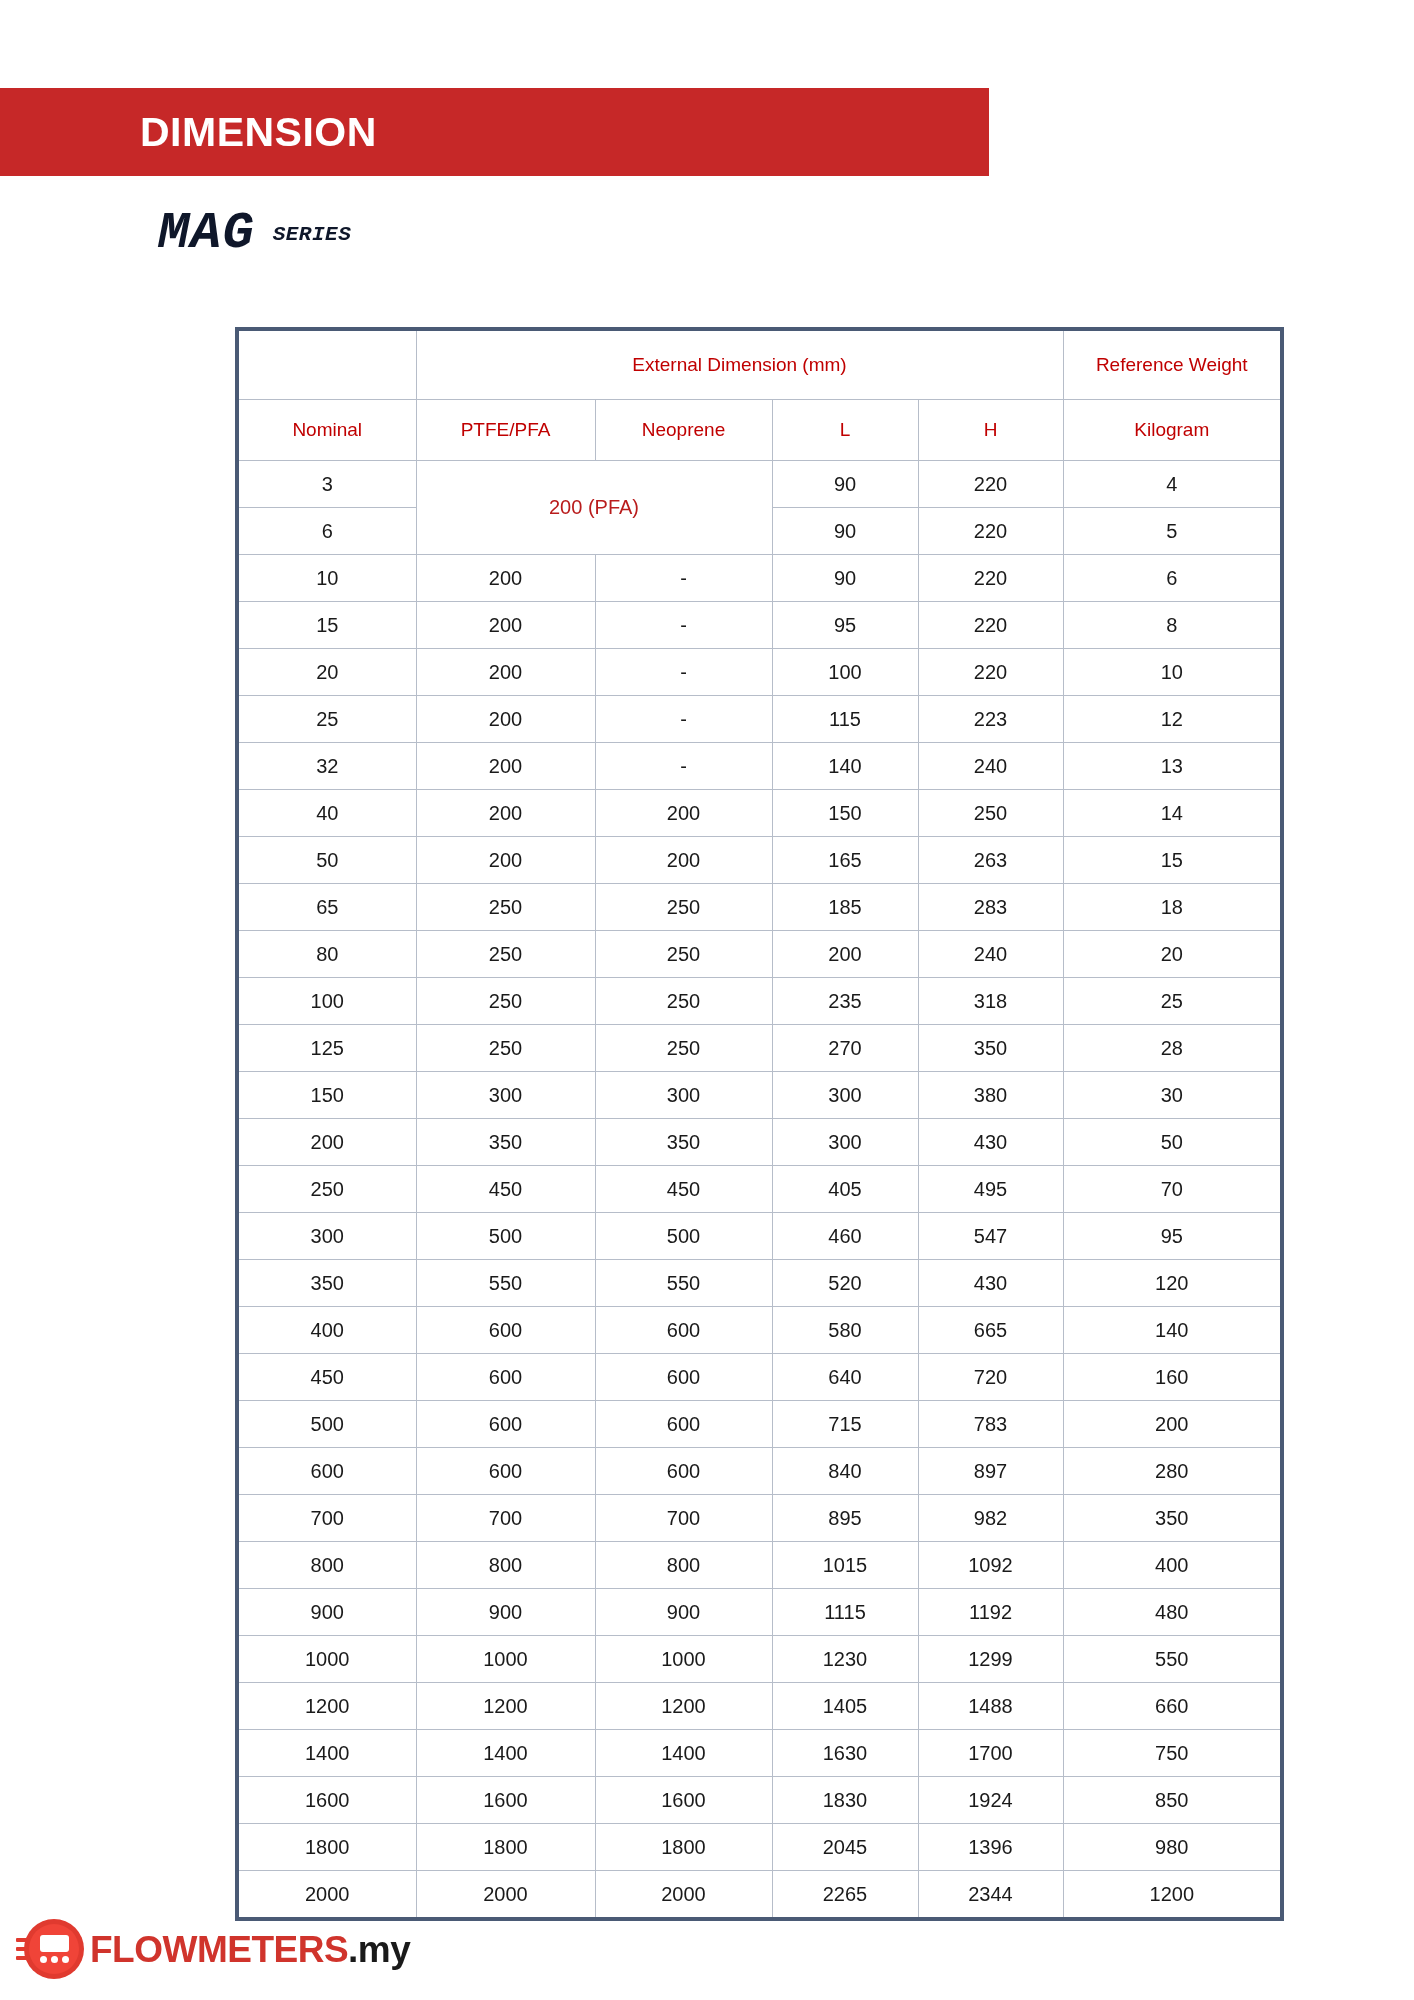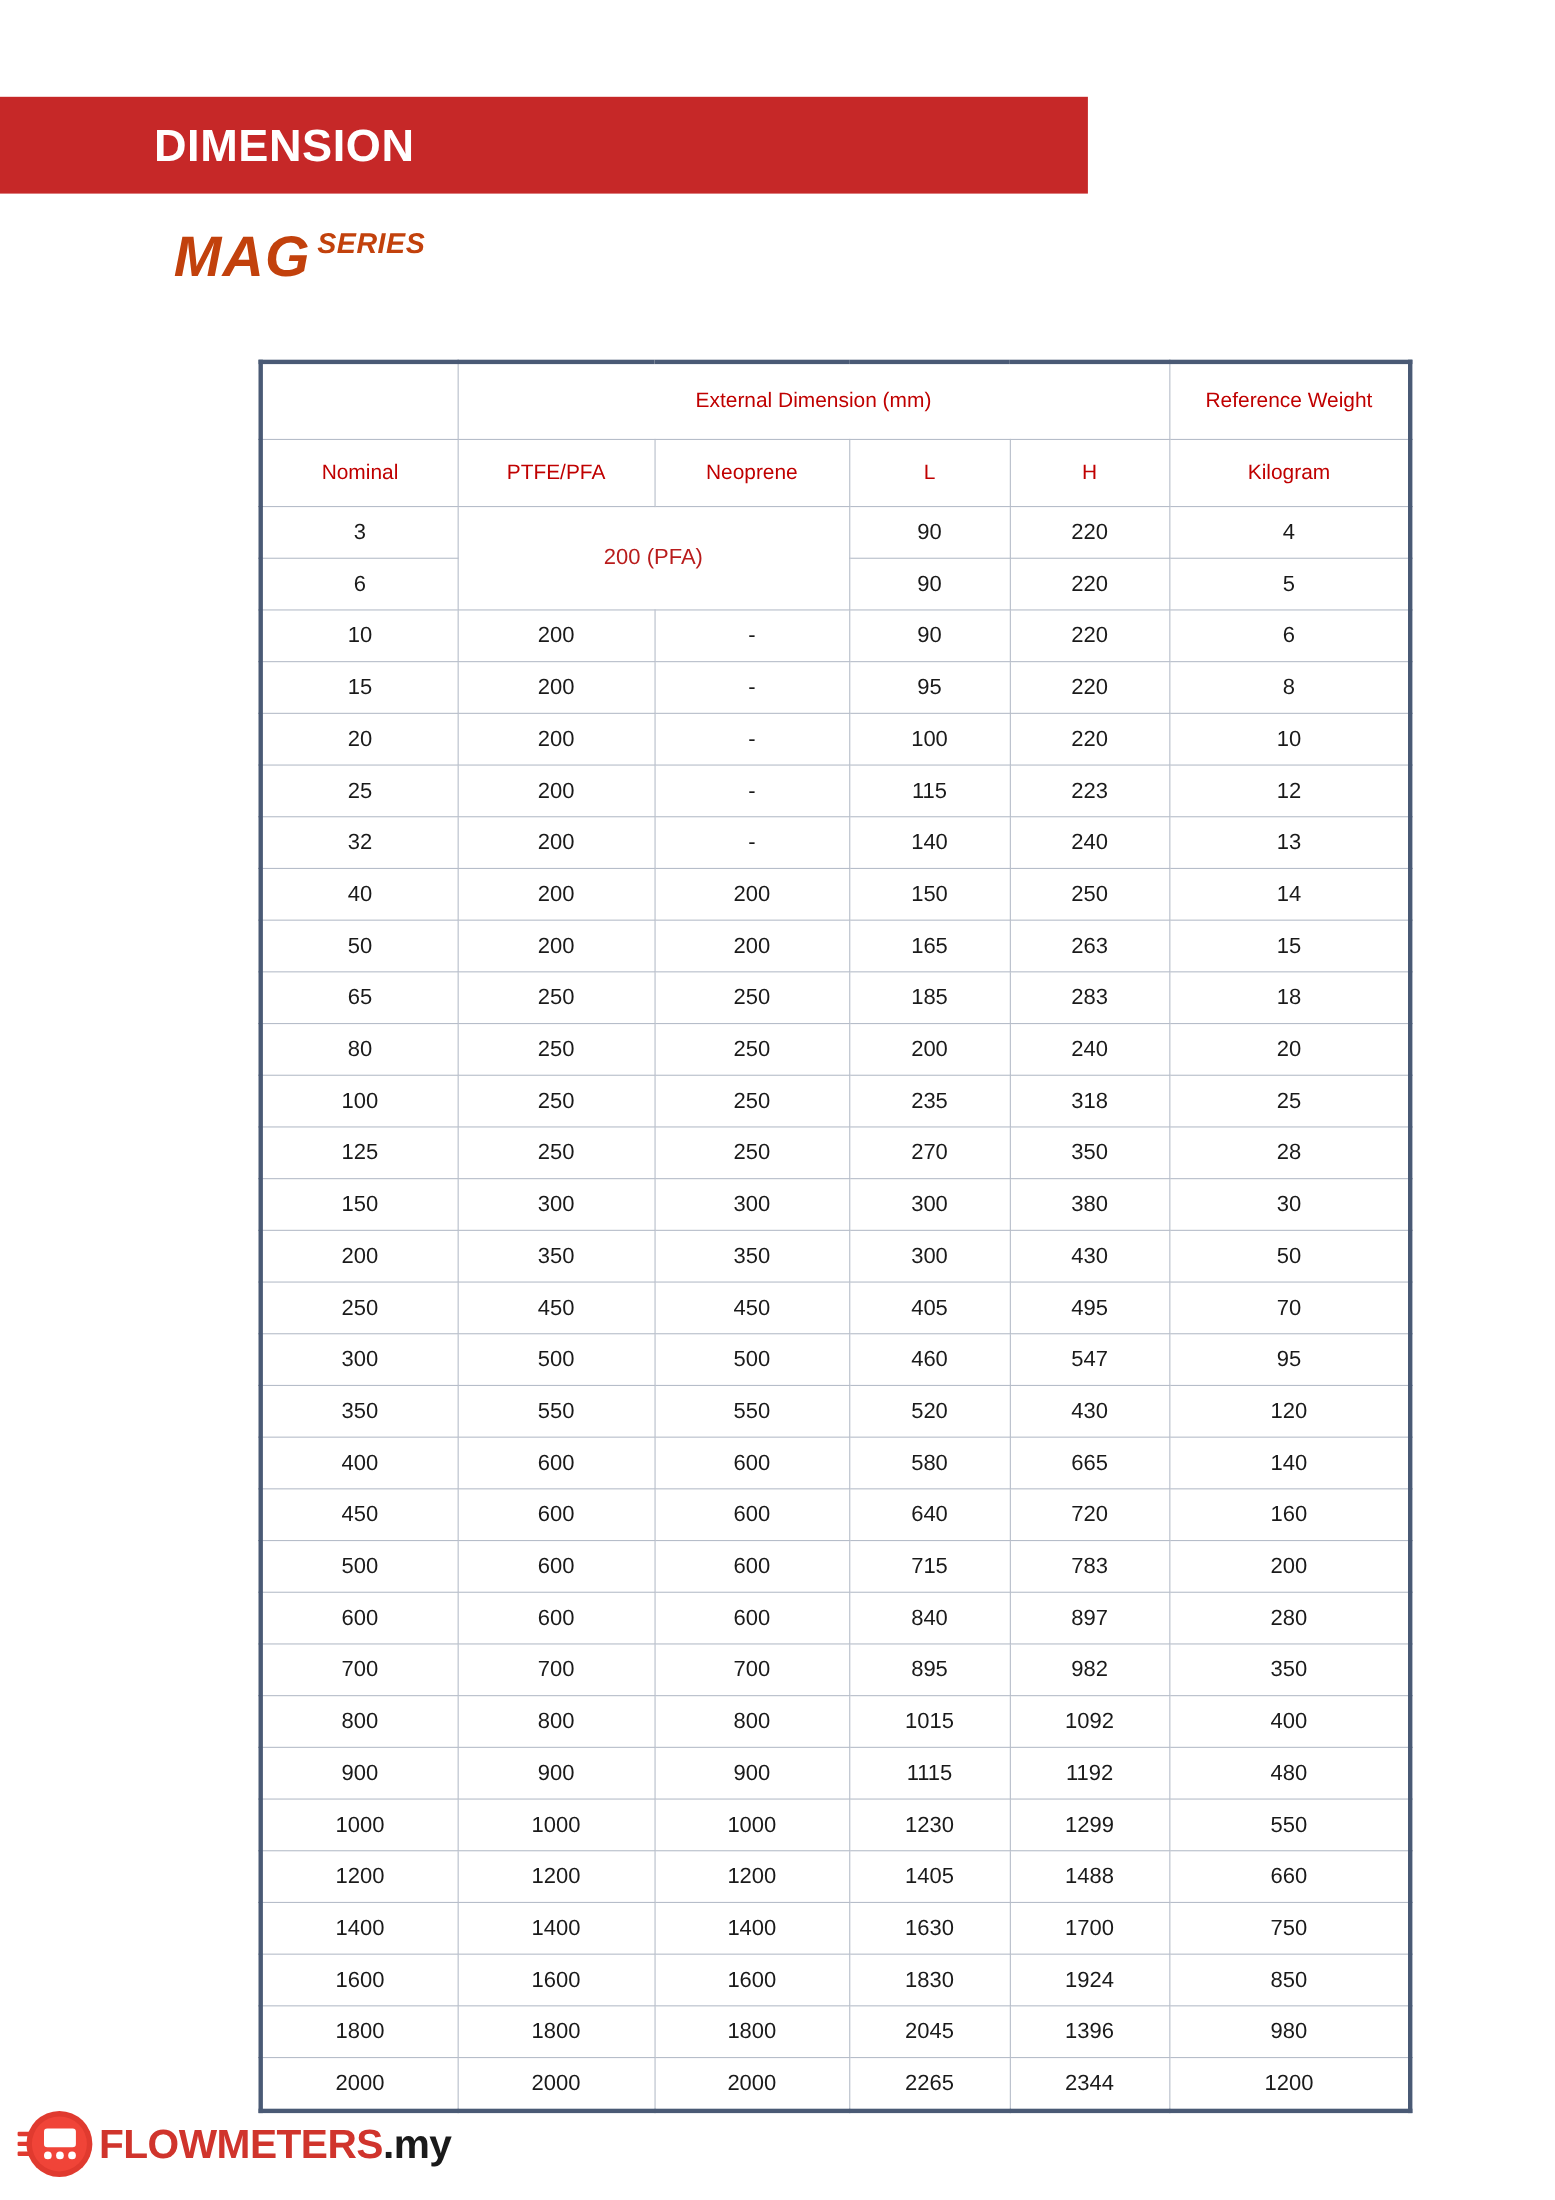--- a/index.html
+++ b/index.html
@@ -34,37 +34,38 @@
     margin-left: 140px;
     line-height: 1;
   }
 
   
   .series-block {
     position: absolute;
     left: 158px;
     top: 208px;
     display: flex;
-    align-items: flex-start;
-    color: #c2410c;
+    align-items: center;
+    color: #0f172a;
+    font-family: Liberation Mono, monospace;
   }
   .series-main {
     font-size: 52px;
     font-weight: bold;
     font-style: italic;
     letter-spacing: 1px;
     line-height: 1;
   }
   .series-sub {
-    font-size: 26px;
+    font-size: 21px;
     font-weight: bold;
     font-style: italic;
     letter-spacing: 0.5px;
     line-height: 1;
-    margin-left: 6px;
+    margin-left: 18px;
   }
 
   
   .dim-table-wrap {
     position: absolute;
     left: 187px;
     top: 327px;
     width: 1045px;
     padding-left: 48px;
   }

